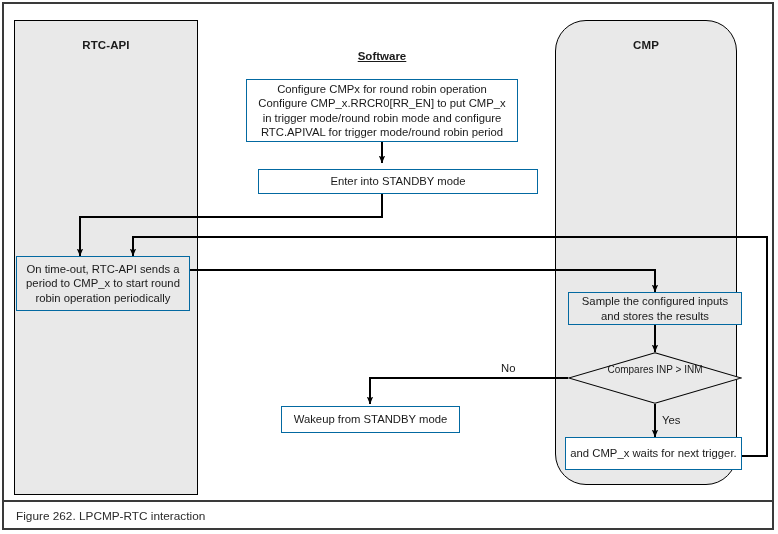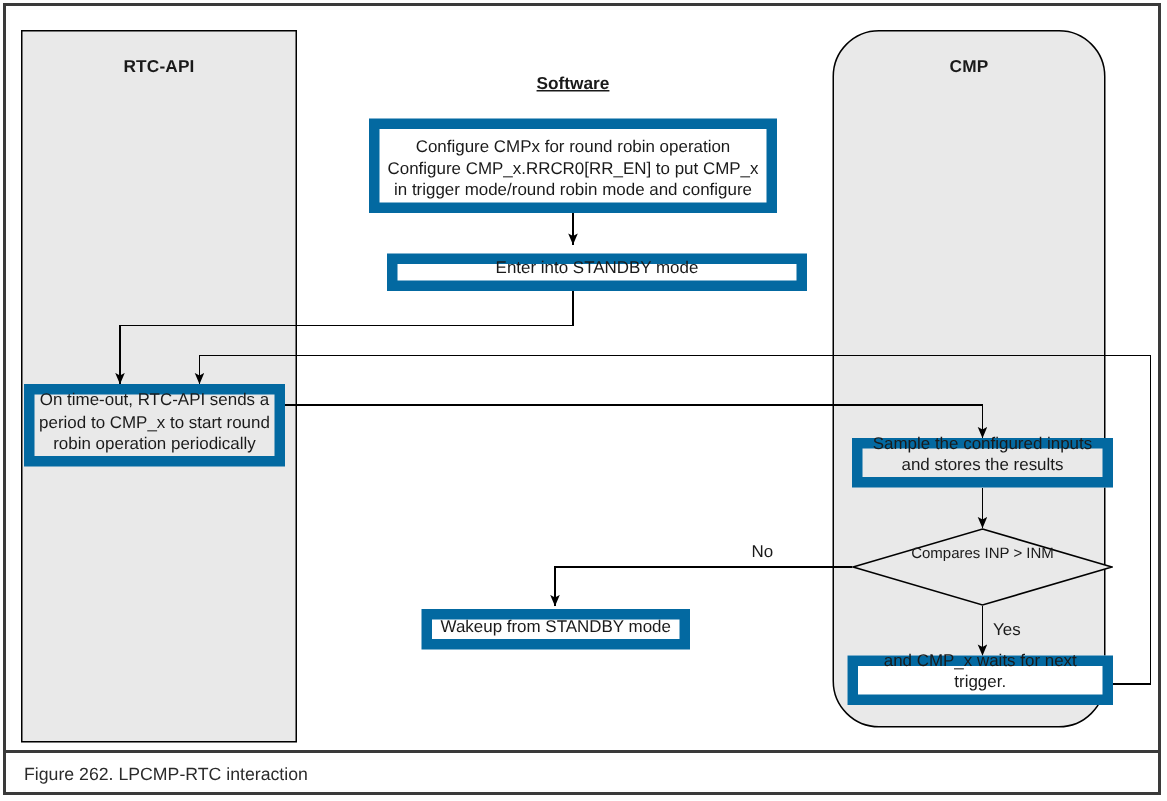--- a/index.html
+++ b/index.html
@@ -47,24 +47,24 @@
   .col-title {
     position: absolute;
     font-weight: bold;
     font-size: 11.5px;
     color: #1a1a1a;
     text-align: center;
     white-space: nowrap;
   }
   .node {
     position: absolute;
-    border: 7px solid #0369a1;
+    border: 1px solid #0369a1;
     box-sizing: border-box;
     display: flex;
-    align-items: flex-end;
+    align-items: center;
     justify-content: center;
     text-align: center;
     font-size: 11.3px;
     line-height: 14.2px;
     color: #1a1a1a;
     padding: 1px 3px;
   }
   .node.on-white { background: #ffffff; }
   .node.on-gray  { background: #e9e9e9; }
   .node span { display: block; width: 100%; }
@@ -145,20 +145,21 @@
 
       <path d="M568,378 L370,378 L370,404" marker-end="url(#arrow)"></path>
     </g>
   </svg>
 
   <div class="node on-white" style="left:246px; top:79px; width:272px; height:63px;">
     <span>
       <span>Configure CMPx for round robin operation</span>
       <span>Configure CMP_x.RRCR0[RR_EN] to put CMP_x</span>
       <span>in trigger mode/round robin mode and configure</span>
+      <span>RTC.APIVAL  for trigger mode/round robin period</span>
     </span>
   </div>
 
   <div class="node on-white" style="left:258px; top:169px; width:280px; height:25px;">
     <span>
       <span>Enter into STANDBY mode</span>
     </span>
   </div>
 
   <div class="node on-gray" style="left:16px; top:256px; width:174px; height:55px;">

